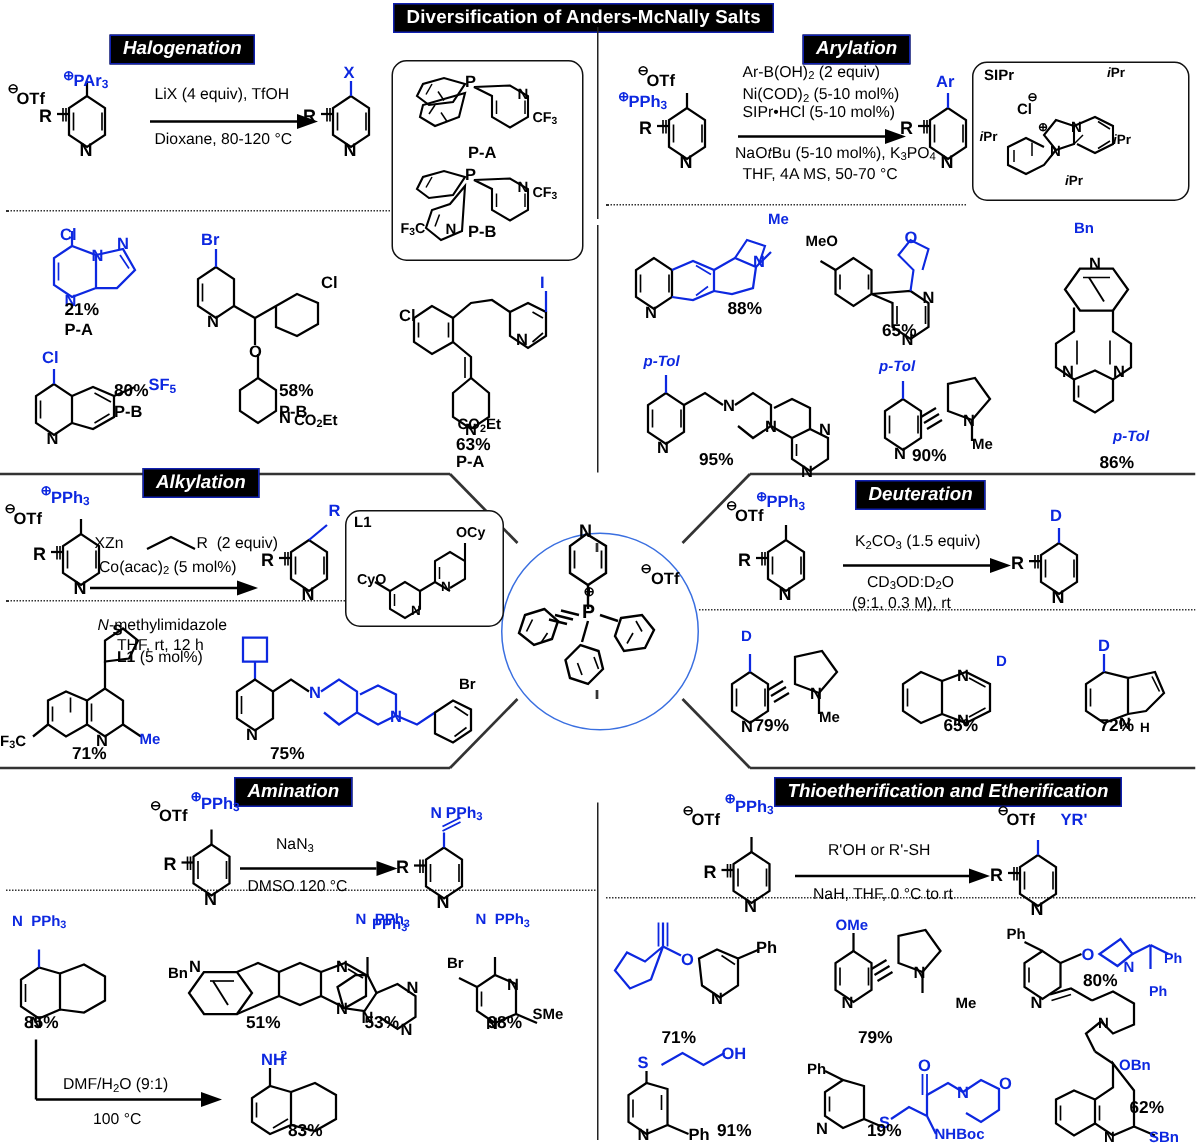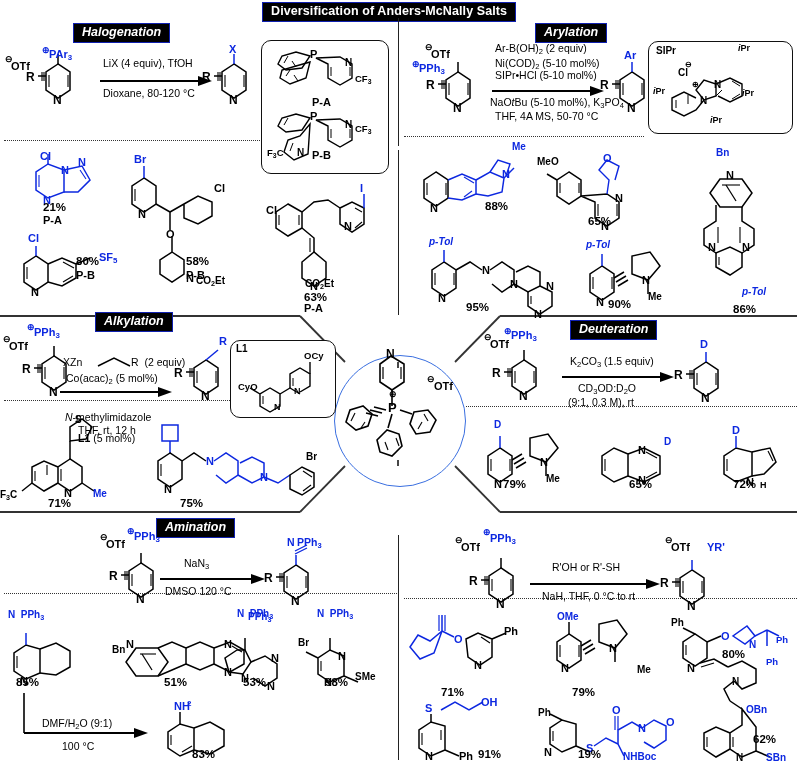--- a/index.html
+++ b/index.html
@@ -765,20 +765,21 @@
       <path d="M15 35 L15 45" stroke-width="1.1"></path>
       <path d="M26 52 L36 46" stroke-width="1.1"></path>
       <path d="M38 28 L54 22 L68 30 L68 46 L54 54 L38 50"></path>
       <path d="M24 24 L24 12"></path>
     </g>
     <text x="18" y="10" font-size="11" font-weight="bold" fill="#0D28E0" font-family="Liberation Sans, sans-serif">NH</text>
   </svg>
   <div class="lbl b blue" style="left:187px; top:700px; font-size:8px;">2</div>
   <div class="lbl yield" style="left:192px; top:748px;">83%</div>
 
+  <div class="banner section" style="left:516px; top:518px;">Thioetherification and Etherification</div>
 
   <svg class="art" style="left:455px; top:546px; width:85px; height:72px;" viewBox="0 0 85 72">
     <g stroke="#000" stroke-width="1.5" fill="none">
       <path d="M46 22 L34 30 L34 48 L46 56 L58 48 L58 30 Z"></path>
       <path d="M37 33 L37 45" stroke-width="1.1"></path>
       <path d="M56 33 L56 45" stroke-width="1.1"></path>
       <path d="M46 22 L46 12"></path>
       <path d="M34 34 L26 34"></path>
       <path d="M30 30 L30 39" stroke-width="1.1"></path>
       <path d="M32 30 L32 39" stroke-width="1.1"></path>

